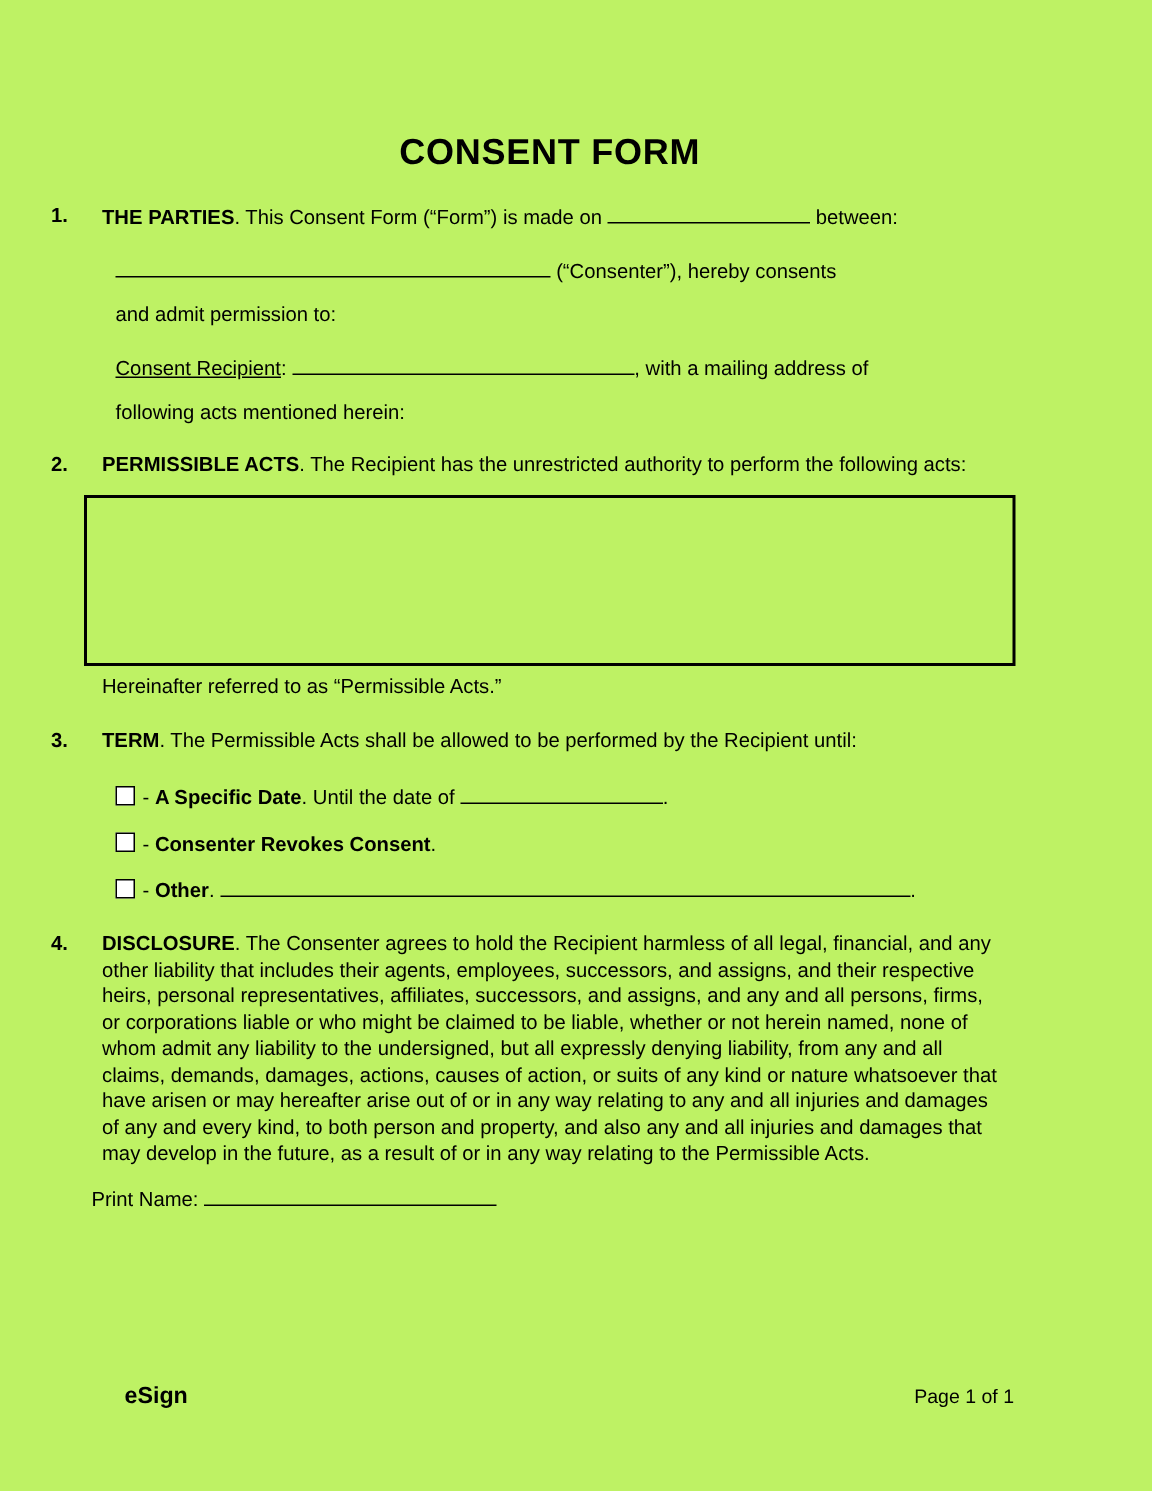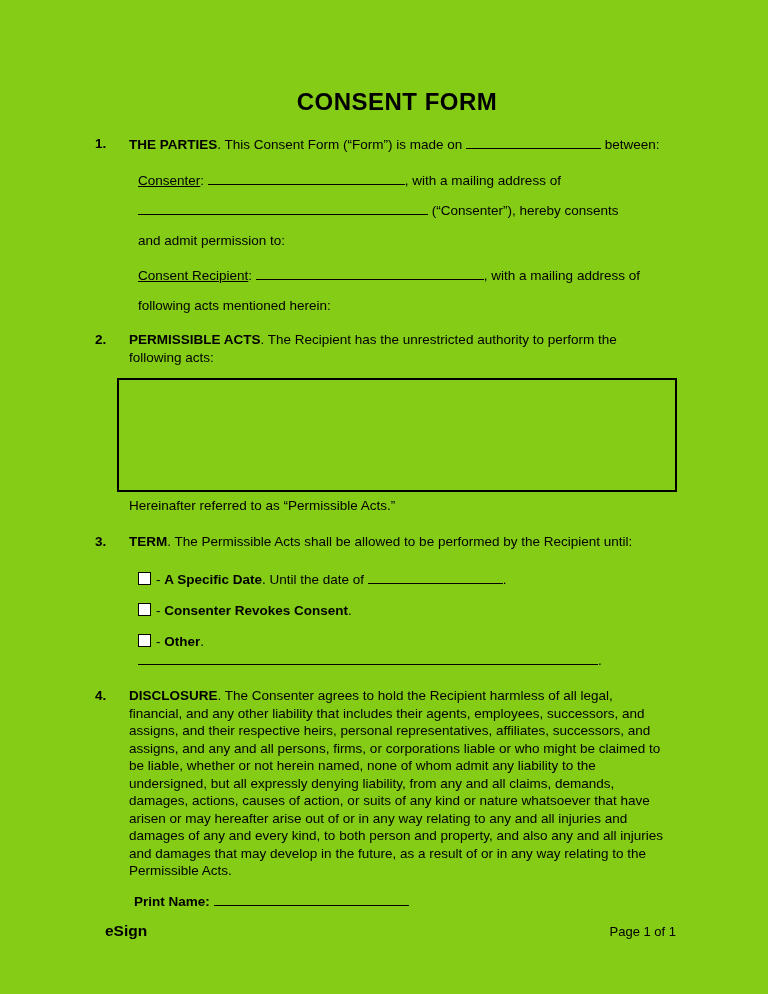--- a/index.html
+++ b/index.html
@@ -1,21 +1,21 @@
 <!DOCTYPE html>
 <html style="--sig-blue: #2d7cd2;"><head>
 <meta charset="utf-8">
 <style>
   html,body{margin:0;padding:0;background:#ffffff;}
   .page{
     position:relative;
     width:768px;height:994px;
     box-sizing:border-box;
-    padding:0 91px 0 117px;
-    background:#84cc16;
+    padding:0 91px 0 56px;
+    background:#bef264;
     color:#000000;
     font-family:"Liberation Sans","DejaVu Sans",sans-serif;
     font-size:13.5px;
     line-height:17.5px;
     overflow:hidden;
   }
   .title{
     margin:0;padding-top:88px;
     text-align:center;
     font-size:24px;line-height:28px;
@@ -59,43 +59,42 @@
     width:11px;height:11px;
     border:1.5px solid #000;
     vertical-align:-1px;
     margin-right:5px;
     background:#fff;
   }
   .mt-disc{margin-top:17px;}
   .sig-row{margin-top:33px;margin-left:5px;white-space:nowrap;}
   .sig-blank{width:205px;border-bottom:2px solid var(--sig-blue,#2d7cd2);margin-left:4px;}
   .date-blank{width:118px;margin-left:4px;}
-  .print-row{margin-top:6px;margin-left:17px;font-weight:bold;}
+  .print-row{margin-top:6px;margin-left:5px;}
   .print-blank{width:195px;margin-left:4px;}
   .footer{
     position:absolute;
-    top:922px;left:105px;right:92px;
+    top:922px;left:83px;right:92px;
     display:flex;justify-content:space-between;align-items:baseline;
   }
   .brand{font-weight:bold;font-size:15.5px;}
   .pageno{font-size:13px;}
 </style>
 </head>
 <body>
 
 <div class="page">
 
   <h1 class="title">CONSENT FORM</h1>
 
   <div class="item mt-sec1">
     <span class="num">1.</span>
     <p class="line"><b>THE PARTIES</b><span>. This Consent Form (“Form”) is made on </span><span class="blank w135"></span><span> between:</span></p>
 
     <div class="subblock mt-block">
-      <p><span class="ul-label">Consenter</span><span>: </span><span class="blank w197"></span><span>, with a mailing address of</span></p>
       <p><span class="blank w290"></span><span> (“Consenter”), hereby consents</span></p>
       <p>and admit permission to:</p>
     </div>
 
     <div class="subblock mt-block">
       <p><span class="ul-label">Consent Recipient</span><span>: </span><span class="blank w228"></span><span>, with a mailing address of</span></p>
       <p>following acts mentioned herein:</p>
     </div>
   </div>
 

